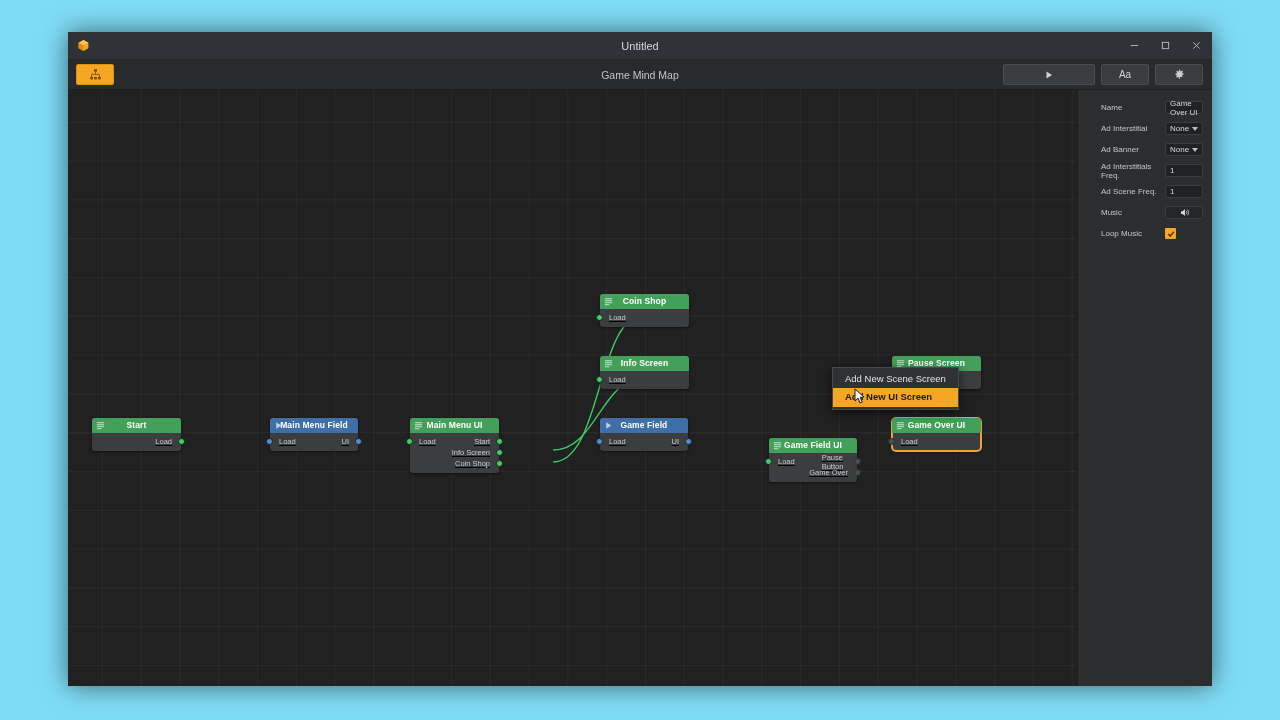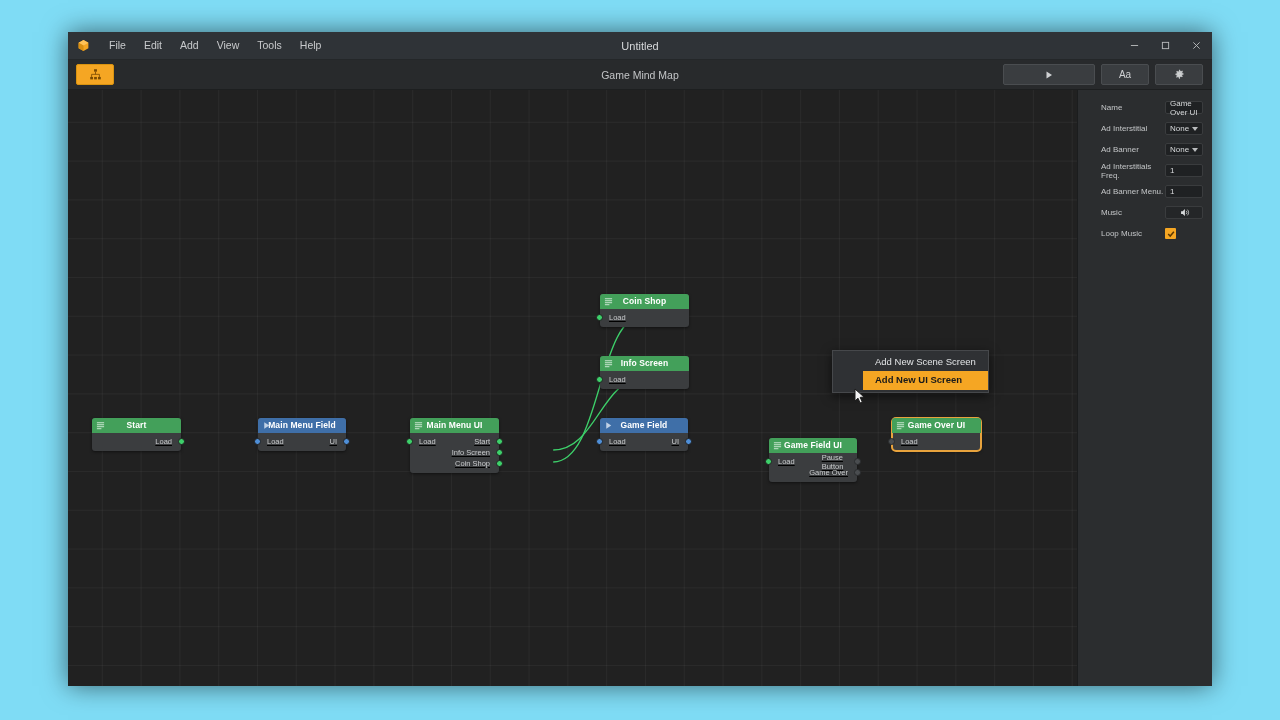--- a/index.html
+++ b/index.html
@@ -176,28 +176,20 @@
 
 <div id="app-window">
 
   <div class="titlebar">
     <div class="app-logo">
       <svg width="13" height="13" viewBox="0 0 16 16">
         <path d="M8 1.3 14 4.6v6.8L8 14.7 2 11.4V4.6z" fill="#f5a623"></path>
         <path d="M8 1.3 14 4.6 8 8 2 4.6z" fill="#ffc257"></path>
         <path d="M8 8v6.7L2 11.4V4.6z" fill="#d98f12"></path>
       </svg>
-    </div>
-    <div class="menubar">
-      <div class="menu-item">File</div>
-      <div class="menu-item">Edit</div>
-      <div class="menu-item">Add</div>
-      <div class="menu-item">View</div>
-      <div class="menu-item">Tools</div>
-      <div class="menu-item">Help</div>
     </div>
     <div class="win-title">Untitled</div>
     <div class="win-ctrls">
       <div class="win-btn">
         <svg width="9" height="9" viewBox="0 0 10 10">
             <path d="M1 5h8" stroke="#bcbec0" stroke-width="1"></path>
           </svg>
       </div>
       <div class="win-btn">
         <svg width="9" height="9" viewBox="0 0 10 10">
@@ -279,21 +271,21 @@
               </svg>
               <div class="node-title">Start</div>
             </div>
             <div class="node-body">
               <div class="port-row out">
                 <span>Load</span>
                 <span class="dot right g"></span>
               </div>
             </div>
           </div>
-          <div class="node" style="left: 190px; top: 328px; width: 88px;">
+          <div class="node" style="left: 202px; top: 328px; width: 88px;">
             <div class="node-head blue">
               <svg class="node-ico" viewBox="0 0 10 10">
                 <path d="M2.5 1.5 8 5l-5.5 3.5z" fill="#d8e4f2"></path>
               </svg>
               <div class="node-title">Main Menu Field</div>
             </div>
             <div class="node-body">
               <div class="port-row in">
                 <span class="dot left b"></span>
                 <span>Load</span>
@@ -431,21 +423,21 @@
             </div>
             <div class="node-body">
               <div class="port-row in">
                 <span class="dot left off"></span>
                 <span>Load</span>
               </div>
             </div>
           </div>
         </div>
 
-      <div class="ctx" id="ctx" style="left: 764px; top: 260px; padding-left: 30px;">
+      <div class="ctx" id="ctx" style="left: 764px; top: 277px;">
         <div class="ctx-item">Add New Scene Screen</div>
         <div class="ctx-item hl">Add New UI Screen</div>
       </div>
       <div class="cursor" id="cursor" style="left: 786px; top: 298px;">
         <svg width="12" height="17" viewBox="0 0 12 17">
           <path d="M1 1 1 13 4 10.2 6.1 15 8.3 14 6.2 9.4 10 9z" fill="#f2f2f2" stroke="#1c1c1c" stroke-width="1"></path>
         </svg>
       </div>
     </div>
 
@@ -468,21 +460,21 @@
             <span>None</span>
           </div>
         </div>
         <div class="insp-row">
           <div class="insp-label">Ad Interstitials Freq.</div>
           <div class="insp-field">
             <span>1</span>
           </div>
         </div>
         <div class="insp-row">
-          <div class="insp-label">Ad Banner Menu.</div>
+          <div class="insp-label">Ad Scene Freq.</div>
           <div class="insp-field">
             <span>1</span>
           </div>
         </div>
         <div class="insp-row">
           <div class="insp-label">Music</div>
           <div class="insp-field music">
             <svg width="11" height="11" viewBox="0 0 16 16">
               <path d="M3 6h2.4L8.6 3v10L5.4 10H3z" fill="#d6d8da"></path>
               <path d="M10.4 5.6a3.4 3.4 0 0 1 0 4.8M12.2 3.8a5.9 5.9 0 0 1 0 8.4" stroke="#d6d8da" stroke-width="1.1" fill="none"></path>

